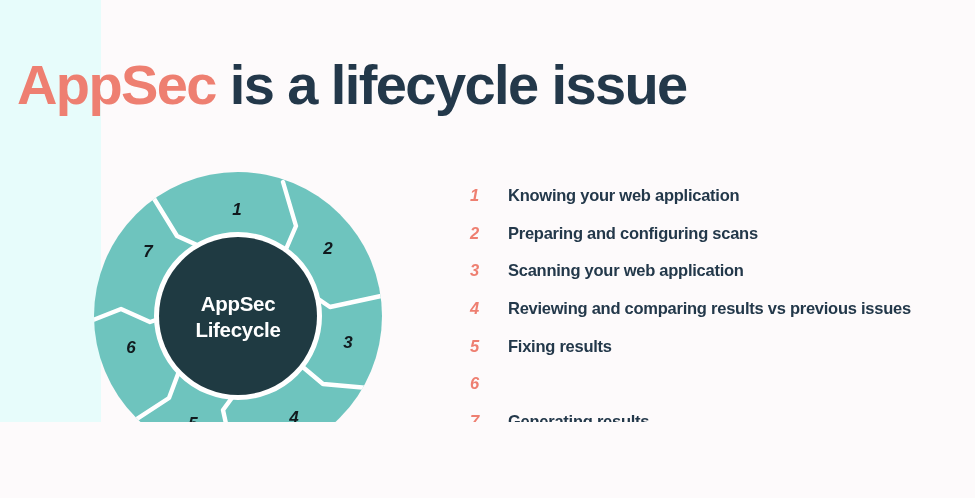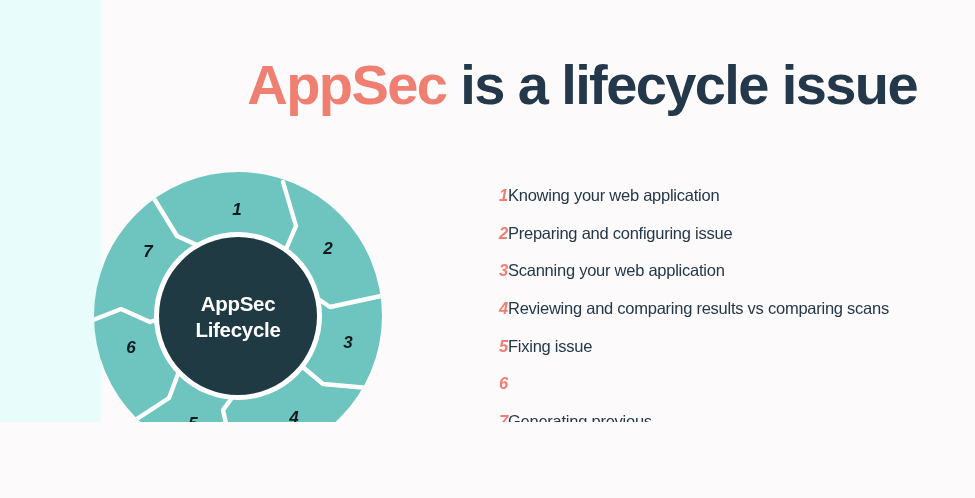--- a/index.html
+++ b/index.html
@@ -14,21 +14,20 @@
     background: #FDFAFB;
     font-family: "Liberation Sans", sans-serif;
     -webkit-font-smoothing: antialiased;
   }
   #slide {
     position: relative;
     width: 975px;
     height: 422px;
     background: #FDFAFB;
     overflow: hidden;
-    text-align: right;
   }
   
   #mint-band {
     position: absolute;
     left: 0;
     top: 0;
     width: 101px;
     height: 498px;
     background: #E7FCFB;
   }
@@ -88,21 +87,21 @@
     width: 38px;
     flex: 0 0 38px;
     font-size: 16.5px;
     font-weight: bold;
     font-style: italic;
     color: #EE7F71;
     letter-spacing: -0.2px;
   }
   .step-label {
     font-size: 16.5px;
-    font-weight: normal;
+    font-weight: bold;
     color: #23384A;
     letter-spacing: -0.25px;
     white-space: nowrap;
   }
 </style>
 </head>
 <body>
 
 <div id="slide">
 
@@ -159,36 +158,36 @@
     </svg>
   </div>
 
   <div id="steps">
     <div class="step-row">
       <span class="step-num">1</span>
       <span class="step-label">Knowing your web application</span>
     </div>
     <div class="step-row">
       <span class="step-num">2</span>
-      <span class="step-label">Preparing and configuring issue</span>
+      <span class="step-label">Preparing and configuring scans</span>
     </div>
     <div class="step-row">
       <span class="step-num">3</span>
       <span class="step-label">Scanning your web application</span>
     </div>
     <div class="step-row">
       <span class="step-num">4</span>
-      <span class="step-label">Reviewing and comparing results vs comparing scans</span>
+      <span class="step-label">Reviewing and comparing results vs previous issues</span>
     </div>
     <div class="step-row">
       <span class="step-num">5</span>
-      <span class="step-label">Fixing issue</span>
+      <span class="step-label">Fixing results</span>
     </div>
     <div class="step-row">
       <span class="step-num">6</span>
     </div>
     <div class="step-row">
       <span class="step-num">7</span>
-      <span class="step-label">Generating previous</span>
+      <span class="step-label">Generating results</span>
     </div>
   </div>
 
 </div>
 
 </body></html>

